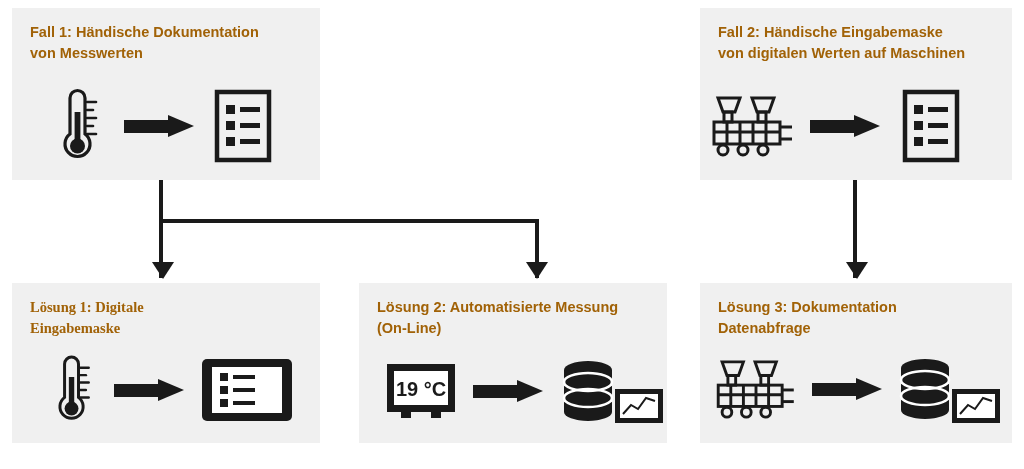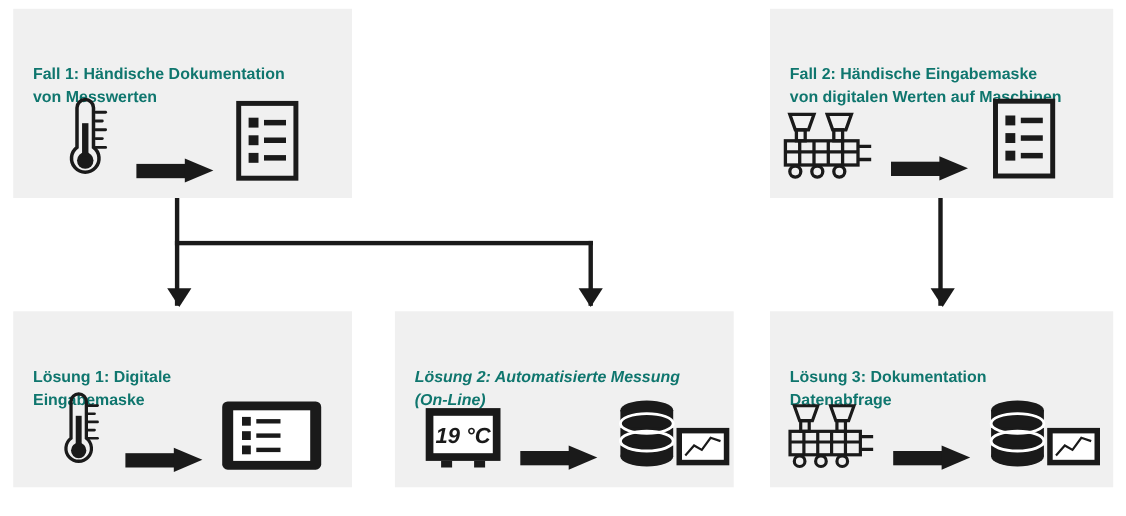--- a/index.html
+++ b/index.html
@@ -23,30 +23,29 @@
     box-sizing: border-box;
   }
   .box-title {
     position: absolute;
     left: 18px;
     top: 14px;
     right: 4px;
     font-size: 14.5px;
     font-weight: bold;
     line-height: 1.45;
-    color: #0f766e;
+    color: #a16207;
     white-space: pre-line;
-    margin-top: 36px;
   }
   .icon-row {
     position: absolute;
     left: 0;
     right: 0;
     display: flex;
-    align-items: flex-end;
+    align-items: center;
   }
   .arrow-big {
     display: inline-block;
     position: relative;
     width: 70px;
     height: 22px;
   }
   .arrow-big .shaft {
     position: absolute;
     left: 0;
@@ -184,21 +183,21 @@
   <div class="arrow-down-head" style="left:152px; top:262px;"></div>
 
   <div class="line-h" style="left:159px; top:219px; width:380px;"></div>
 
   <div class="line-v" style="left:535px; top:219px; height:59px;"></div>
   <div class="arrow-down-head" style="left:526px; top:262px;"></div>
 
   <div class="line-v" style="left:853px; top:180px; height:98px;"></div>
   <div class="arrow-down-head" style="left:846px; top:262px;"></div>
 
-  <div class="box" style="left:12px; top:283px; width:308px; height:160px;">
+  <div class="box" style="left:12px; top:283px; width:308px; height:160px;font-family:Liberation Serif, serif;">
     <div class="box-title">Lösung 1: Digitale
 Eingabemaske</div>
 
     <div class="icon-row" style="top:68px; height:78px; padding-left:34px;">
       <span>
         <svg width="52" height="76" viewBox="0 0 56 80">
           <g fill="none" stroke="#1a1a1a" stroke-width="3.2">
             <path d="M20 12 a7.5 7.5 0 0 1 15 0 v36 a12.5 12.5 0 1 1 -15 0 z"></path>
           </g>
           <circle cx="27.5" cy="60" r="7.5" fill="#1a1a1a"></circle>
@@ -228,21 +227,21 @@
             <rect x="20" y="42" width="8" height="8"></rect>
             <rect x="33" y="18" width="22" height="4"></rect>
             <rect x="33" y="31" width="22" height="4"></rect>
             <rect x="33" y="44" width="22" height="4"></rect>
           </g>
         </svg>
       </span>
     </div>
   </div>
 
-  <div class="box" style="left:359px; top:283px; width:308px; height:160px;font-style:italic;">
+  <div class="box" style="left:359px; top:283px; width:308px; height:160px;">
     <div class="box-title">Lösung 2: Automatisierte Messung
 (On-Line)</div>
 
     <div class="icon-row" style="top:72px; height:72px; padding-left:26px;">
 
       <span>
         <svg width="72" height="58" viewBox="0 0 72 58">
           <rect x="2" y="2" width="68" height="48" fill="#1a1a1a"></rect>
           <rect x="9" y="9" width="54" height="34" fill="#ffffff"></rect>
           <text x="36" y="34" font-family="Liberation Sans, sans-serif" font-size="20" font-weight="bold" fill="#1a1a1a" text-anchor="middle">19 °C</text>

